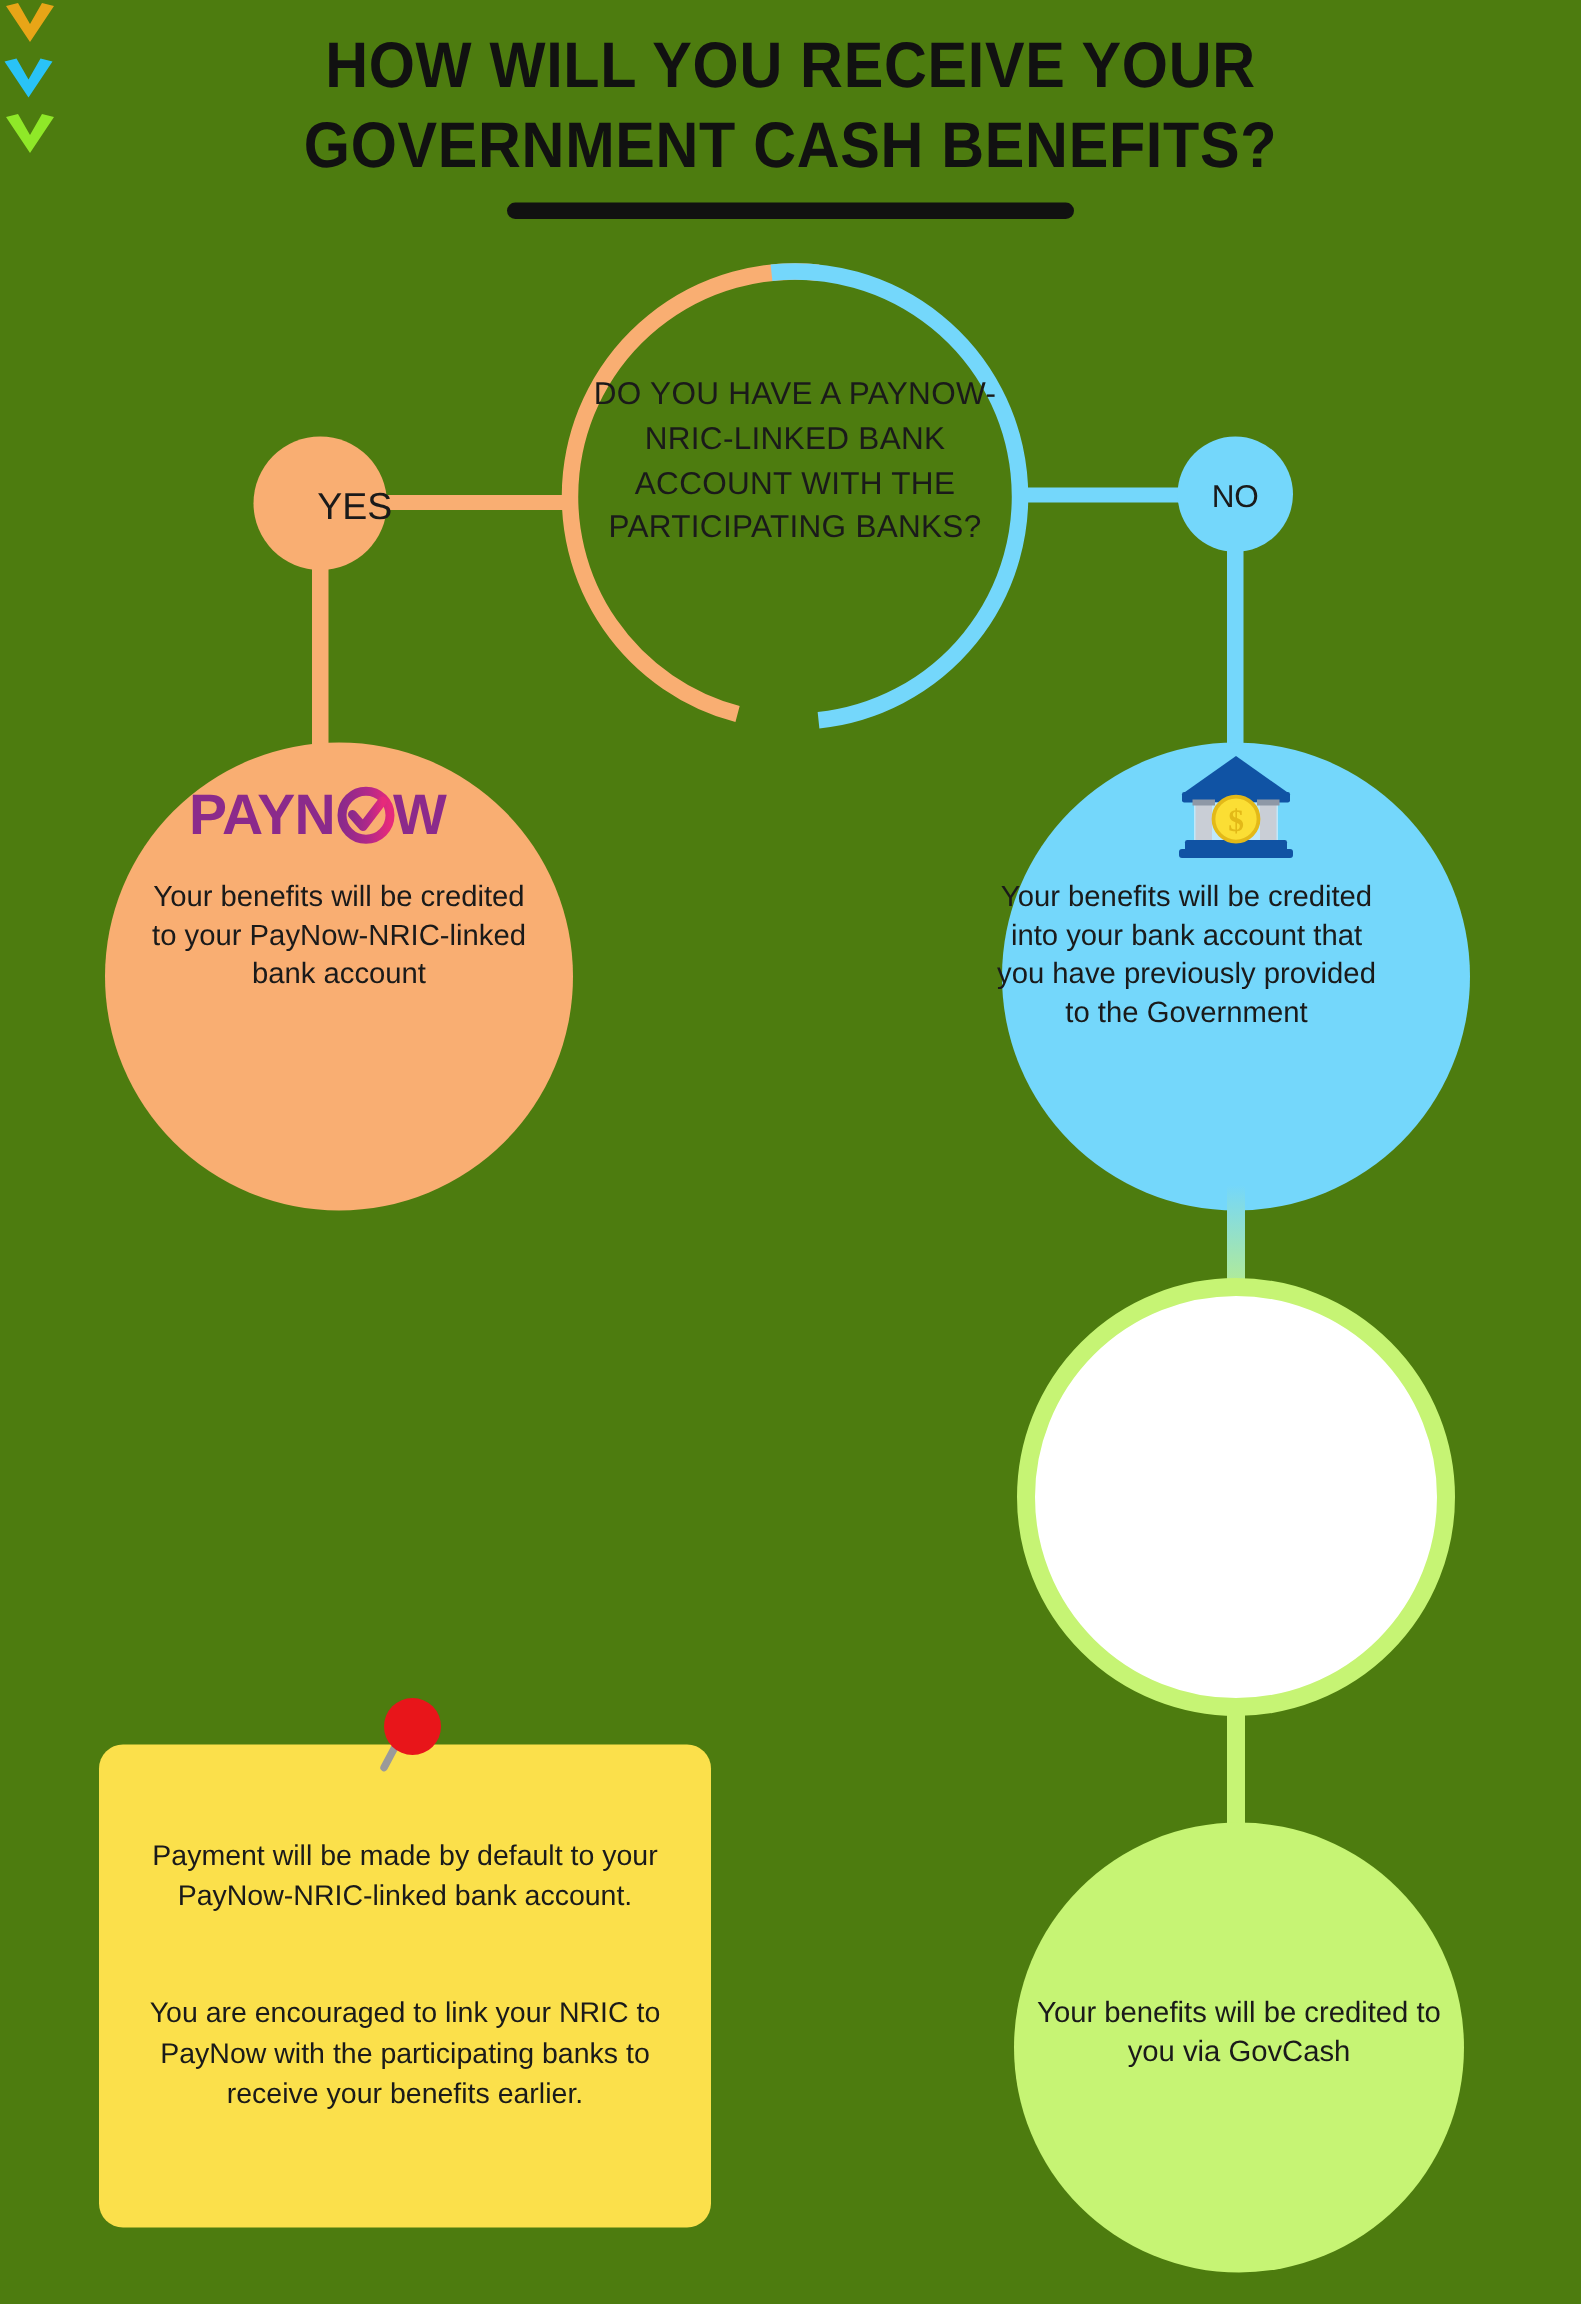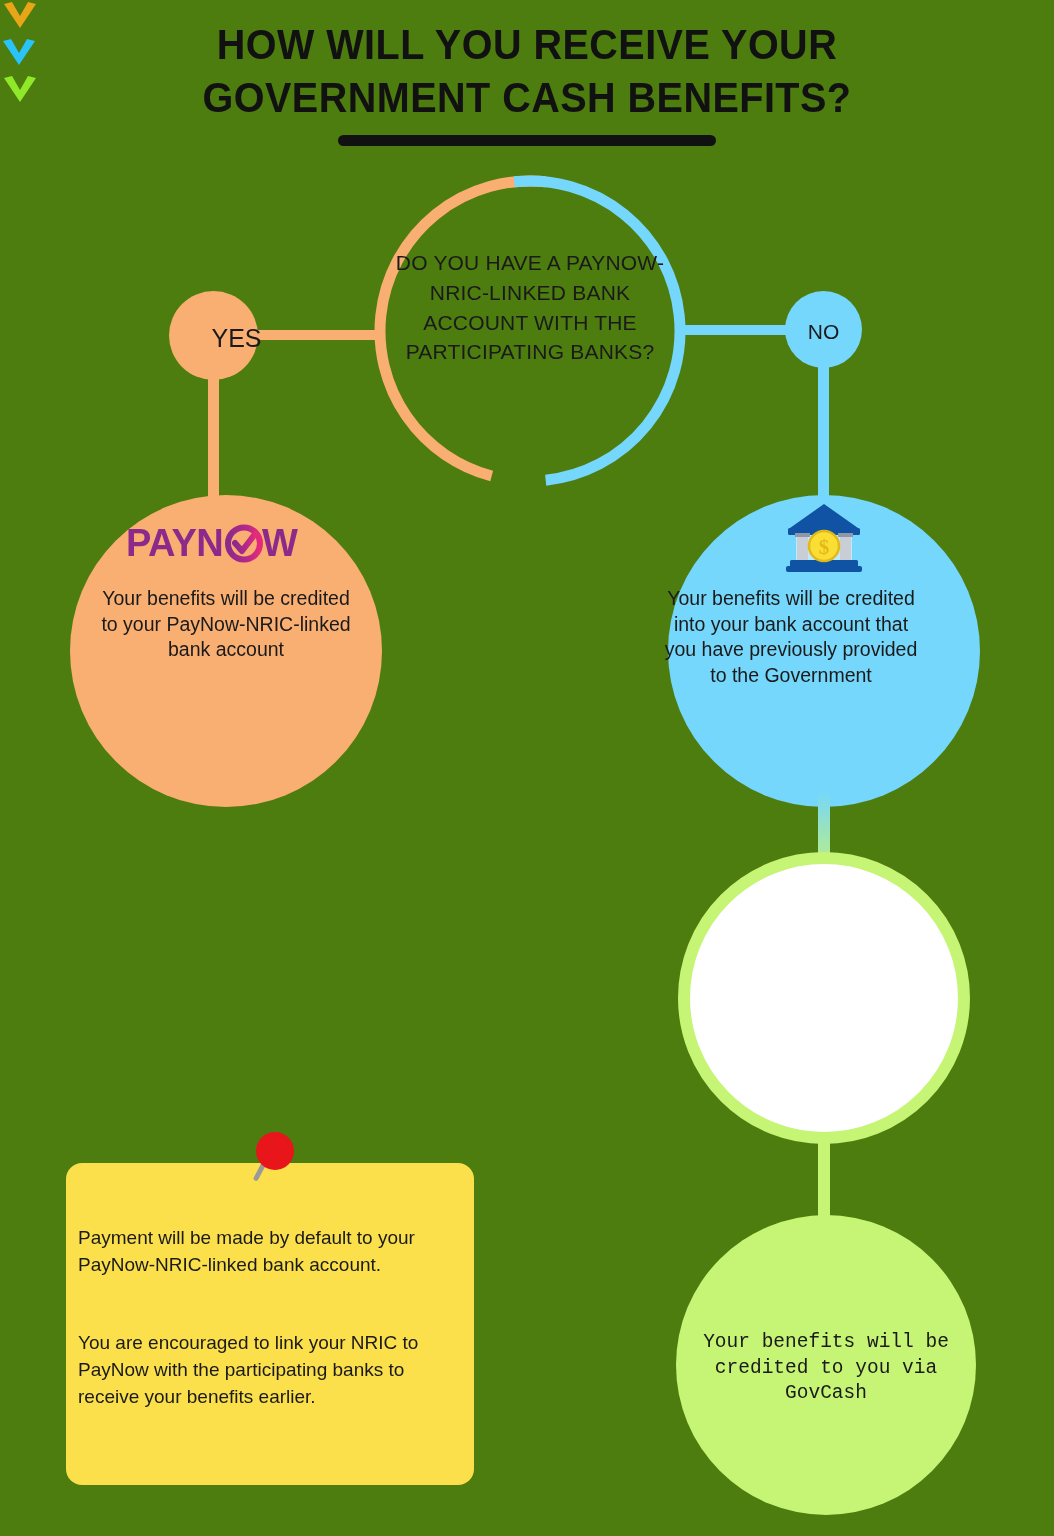--- a/index.html
+++ b/index.html
@@ -205,41 +205,40 @@
   }
   #govcash-logo {
     position: absolute;
     left: 786px; top: 1232px;
     width: 80px; height: 86px;
   }
   #govcash-text {
     left: 688px; top: 1330px;
     width: 276px;
     font-size: 19.5px;
-    font-family: Liberation Mono, monospace;
   }
 
   
   #sticky-note {
     position: absolute;
     left: 66px; top: 1163px;
     width: 408px; height: 322px;
     background: #FBE04B;
     border-radius: 16px;
   }
   #pin {
     position: absolute;
     left: 248px; top: 1130px;
     width: 48px; height: 62px;
   }
   .note-para {
     position: absolute;
     width: 384px;
     left: 78px;
-    text-align: left;
+    text-align: center;
     font-size: 19px;
     color: #1a1a1a;
     line-height: 1.42;
   }
   #note-para-1 { top: 1225px; }
   #note-para-2 { top: 1330px; }
 </style>
 </head>
 <body>
 

